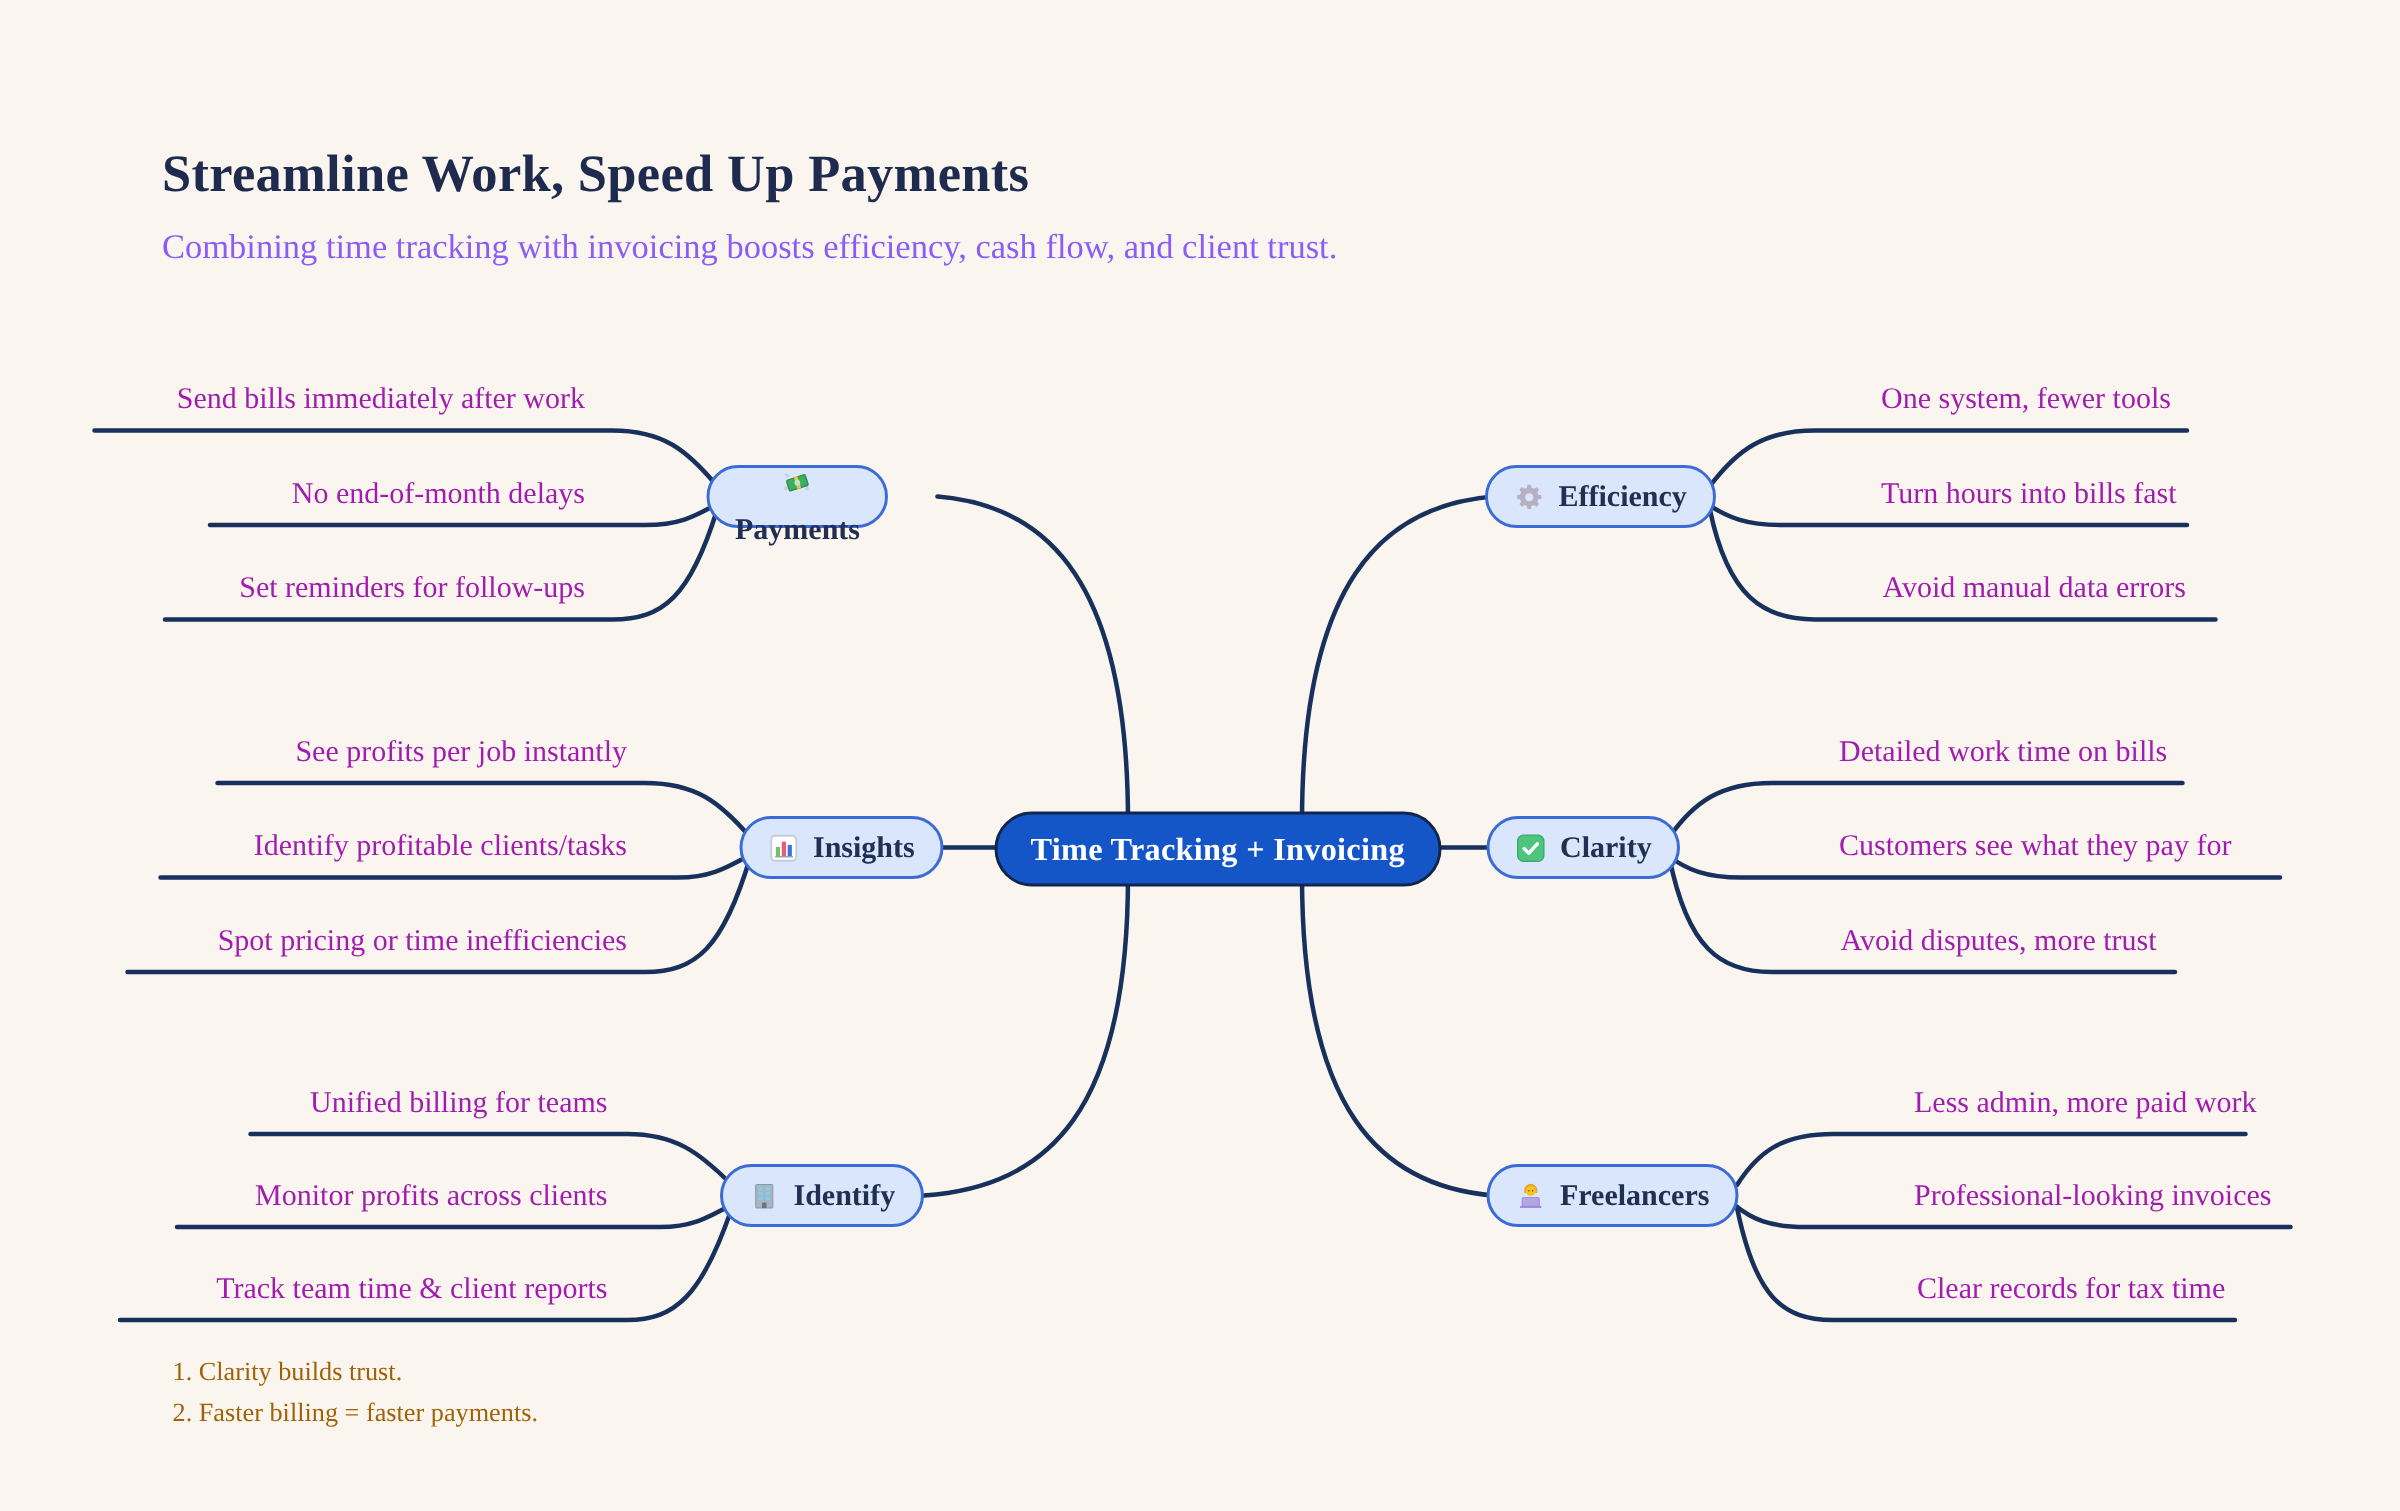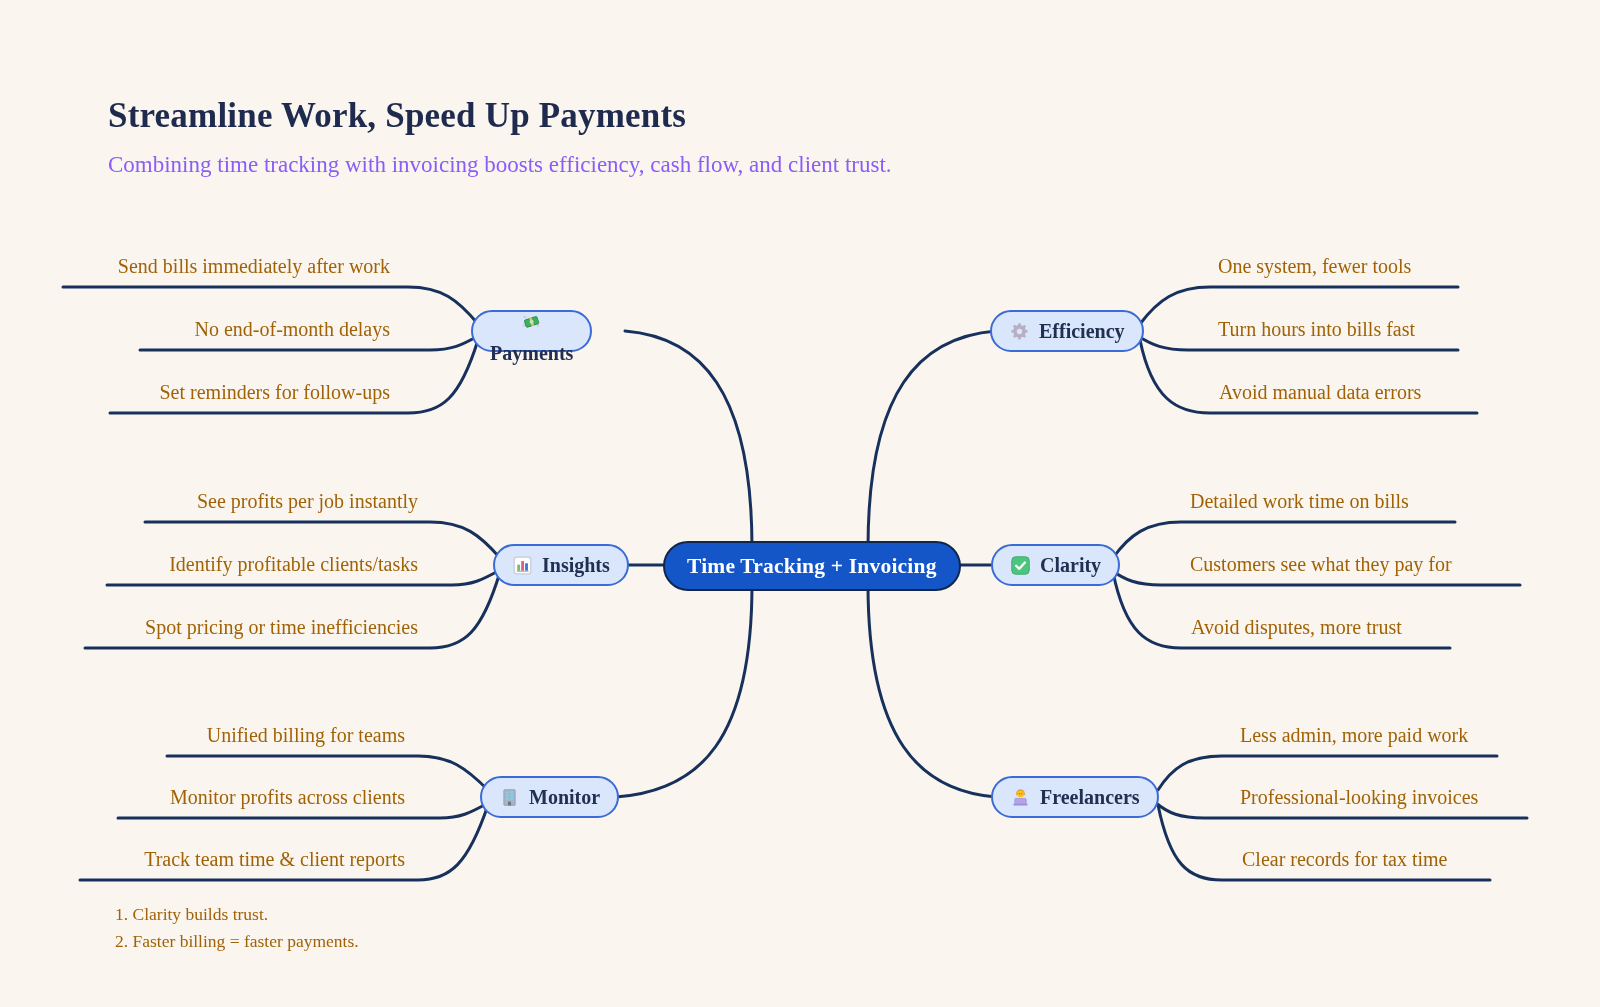--- a/index.html
+++ b/index.html
@@ -23,22 +23,22 @@
     background:#d9e6fb;border:2px solid #3b6bd6;box-sizing:border-box;
     color:#222f52;font-size:20px;font-weight:700;white-space:nowrap;
     transform:translateY(-50%);
   }
   .node .icon{display:flex;width:21px;height:21px;flex:0 0 21px;}
   .node.central{
     height:50px;padding:0 22px;background:#1456c8;border:2.5px solid #10264c;
     color:#ffffff;font-size:21.5px;letter-spacing:.2px;
   }
   .leaf{
-    position:absolute;font-size:20px;font-weight:500;color:#a16207;
-    white-space:nowrap;line-height:24px;
+    position:absolute;font-size:20px;font-weight:500;color:#a21caf;
+    white-space:nowrap;line-height:24px;margin-left:36px;
   }
   .notes{
     position:absolute;left:115px;top:901px;
     font-size:17.5px;color:#a16207;line-height:27px;
   }
   .notes div{white-space:nowrap;}
 </style>
 </head>
 <body>
 
@@ -122,21 +122,21 @@
           <rect x="7.5" y="5" width="3.4" height="2.4"></rect>
             <rect x="13" y="5" width="3.4" height="2.4"></rect>
           <rect x="7.5" y="8.8" width="3.4" height="2.4"></rect>
             <rect x="13" y="8.8" width="3.4" height="2.4"></rect>
           <rect x="7.5" y="12.6" width="3.4" height="2.4"></rect>
             <rect x="13" y="12.6" width="3.4" height="2.4"></rect>
         </g>
         <rect x="10.3" y="16.8" width="3.4" height="4.2" fill="#6b7486"></rect>
       </svg>
     </span>
-    <span>Monitor</span>
+    <span>Identify</span>
   </div>
 
   <div class="node" style="left:990px;top:331px;">
     <span class="icon">
       <svg viewBox="0 0 24 24" width="21" height="21">
         <path d="M10.7 2.5h2.6l.45 2.3a7.2 7.2 0 0 1 1.9.8l1.95-1.3 1.85 1.85-1.3 1.95c.35.6.62 1.23.8 1.9l2.3.45v2.6l-2.3.45a7.2 7.2 0 0 1-.8 1.9l1.3 1.95-1.85 1.85-1.95-1.3a7.2 7.2 0 0 1-1.9.8l-.45 2.3h-2.6l-.45-2.3a7.2 7.2 0 0 1-1.9-.8l-1.95 1.3-1.85-1.85 1.3-1.95a7.2 7.2 0 0 1-.8-1.9l-2.3-.45v-2.6l2.3-.45c.18-.67.45-1.3.8-1.9L4.55 6.1 6.4 4.25l1.95 1.3a7.2 7.2 0 0 1 1.9-.8z" fill="#b6b0c2"></path>
         <circle cx="12" cy="12" r="3.1" fill="#d9e6fb"></circle>
       </svg>
     </span>
     <span>Efficiency</span>

